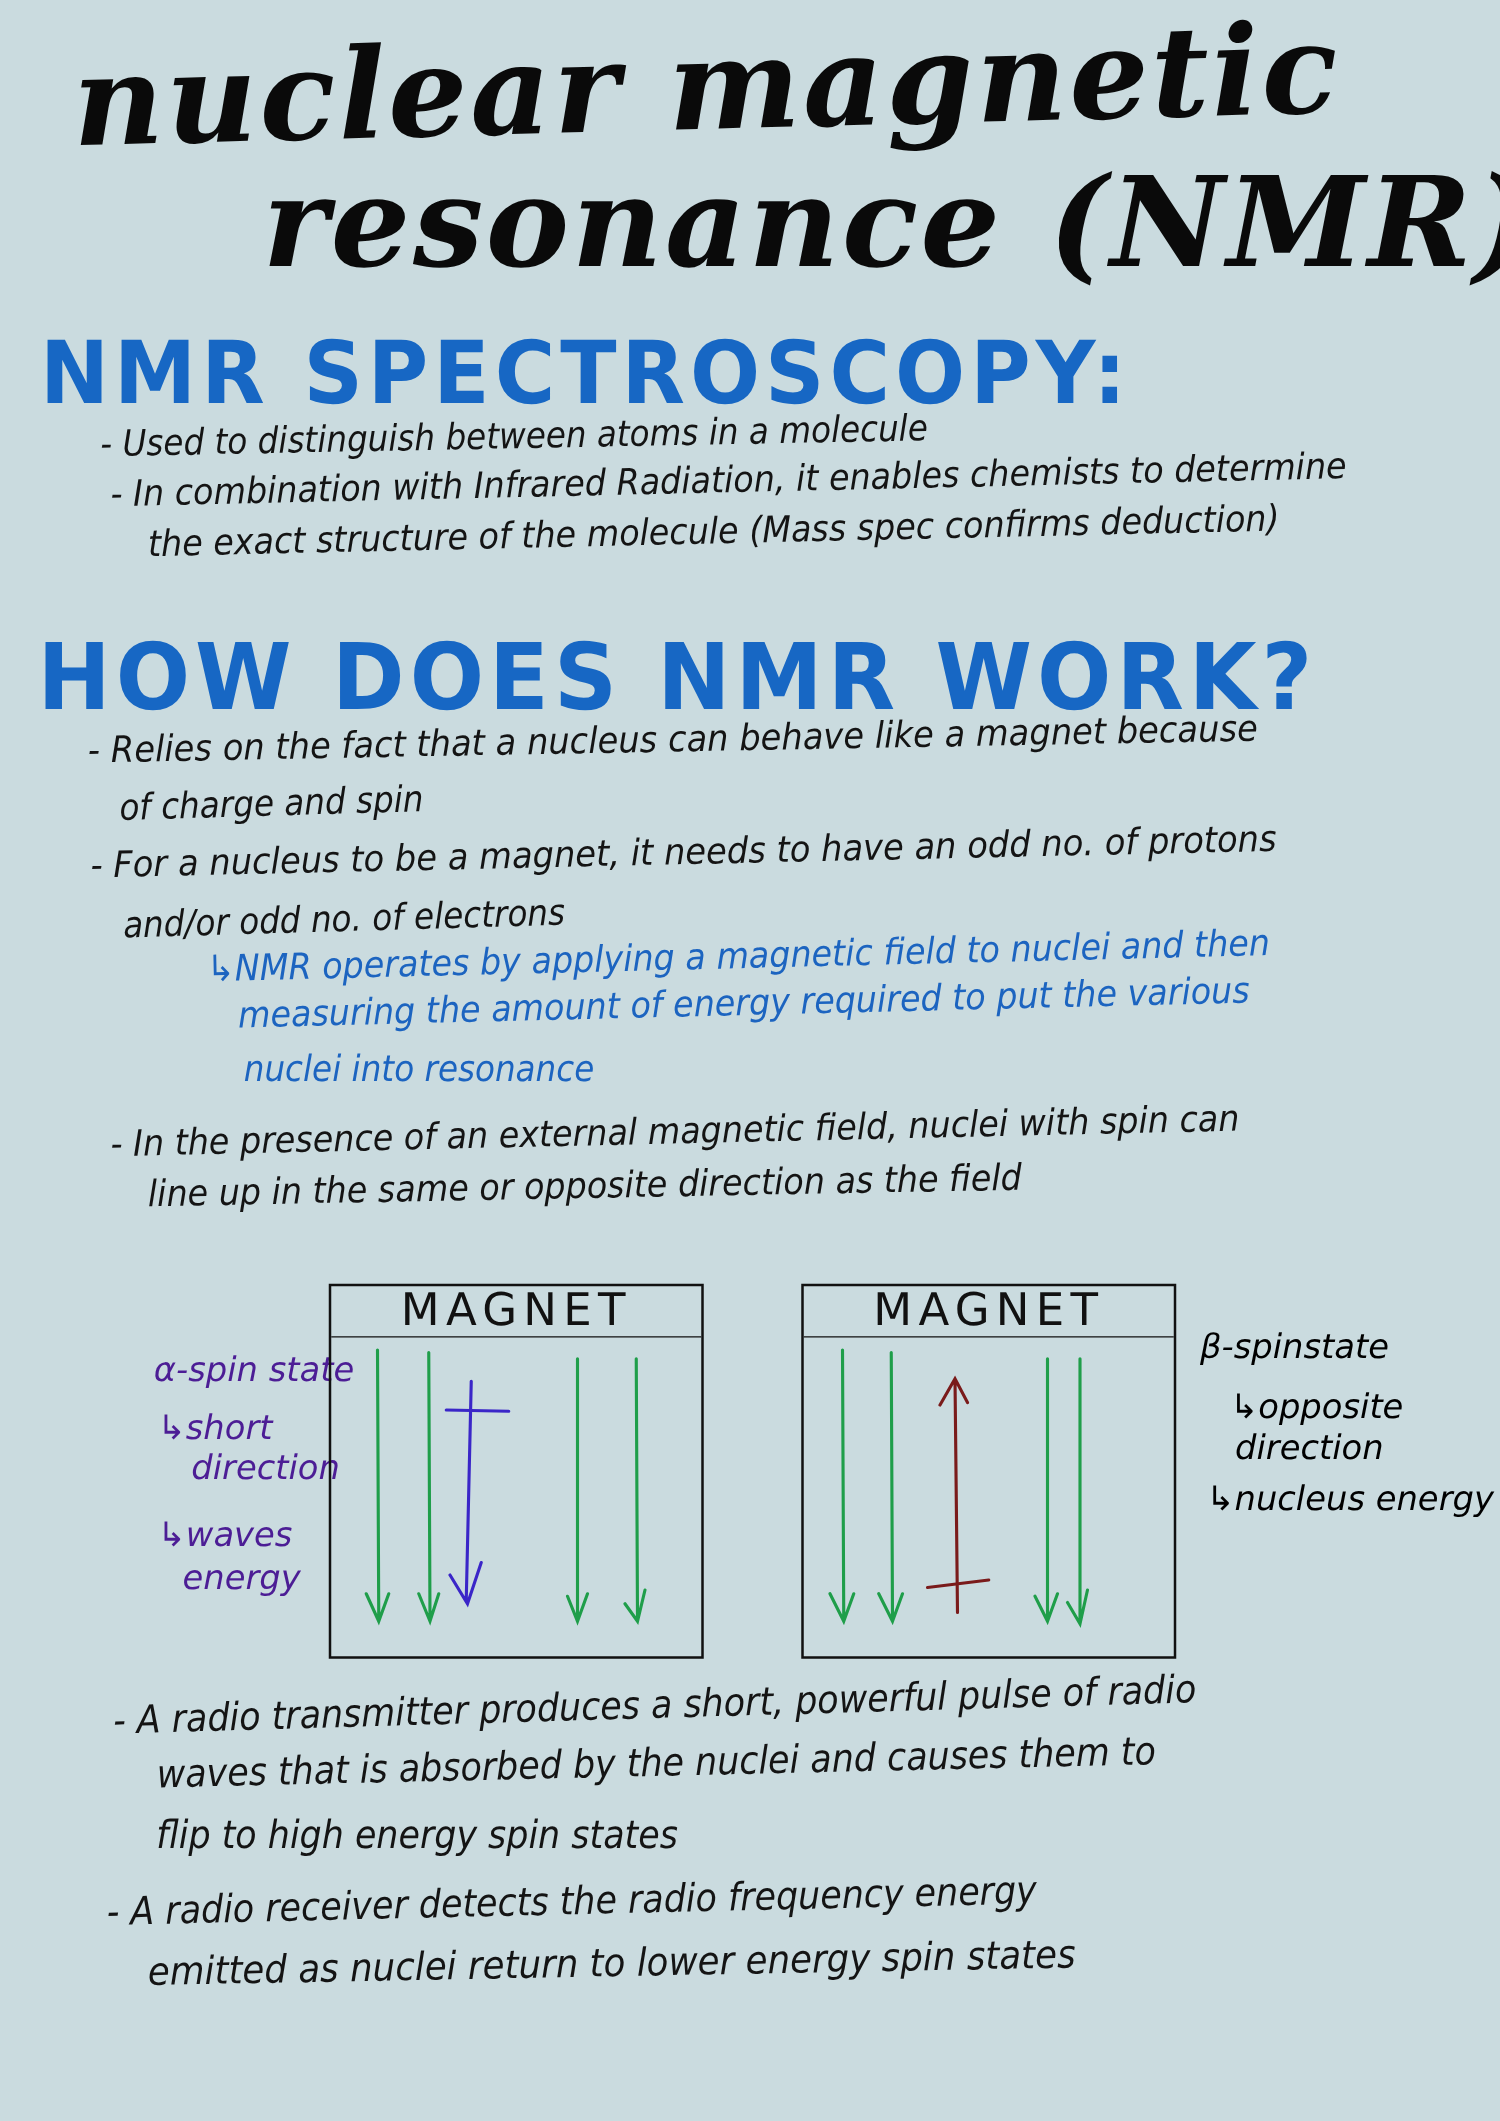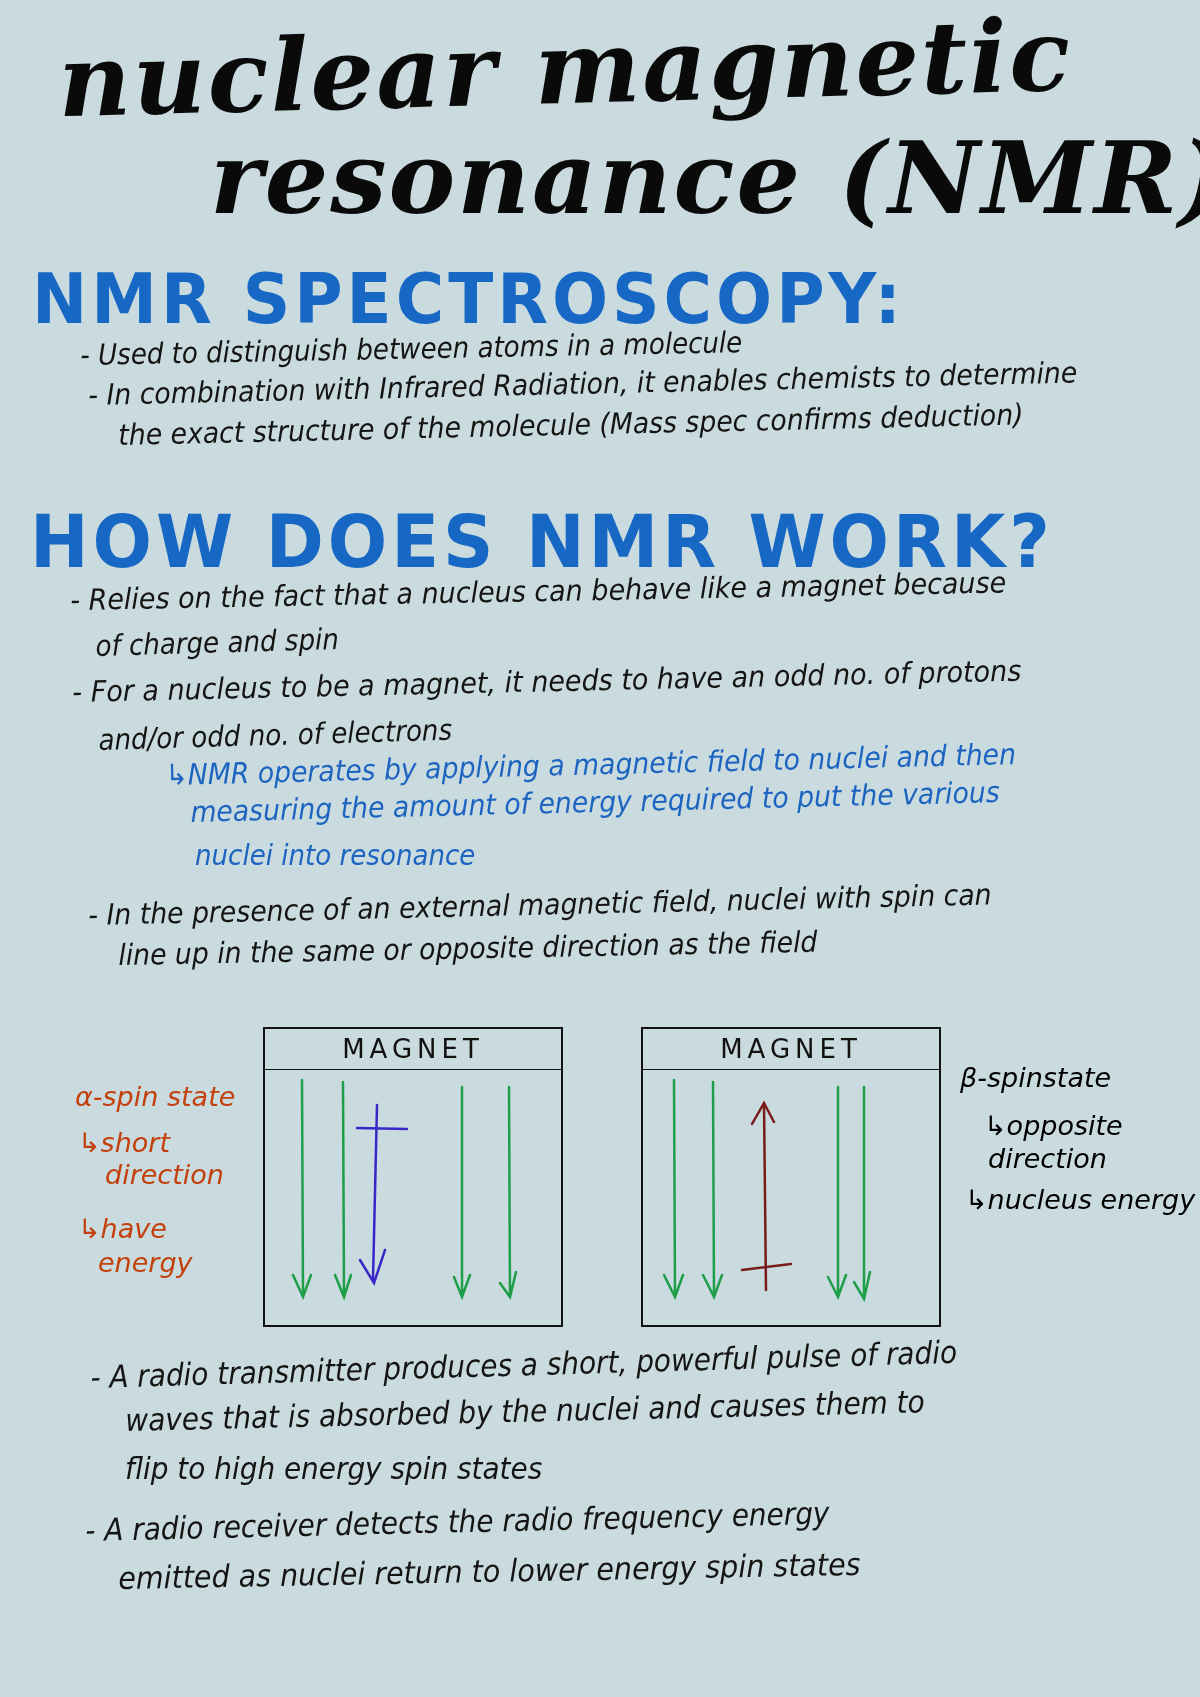--- a/index.html
+++ b/index.html
@@ -44,34 +44,34 @@
     white-space: nowrap;
   }
   .hand.blue { color: #1c64c0; }
   .note {
     font-family: "DejaVu Sans", sans-serif;
     font-style: italic;
     font-size: 27px;
     line-height: 30px;
     white-space: nowrap;
   }
-  .note.purple { color: #c2410c; }
+  .note.purple { color: #4c1d95; margin-left: 48px; }
   .note.maroon { color: #000000; }
   .magnet {
     position: absolute;
     border: 2px solid #111;
     box-sizing: border-box;
   }
   .magnet-label {
     position: absolute; left: 0; right: 0; top: 0;
     height: 40px;
     border-bottom: 1.5px solid #111;
     text-align: center;
     font-family: "DejaVu Sans", sans-serif;
-    font-size: 26px;
+    font-size: 36px;
     letter-spacing: 5px;
     line-height: 40px;
     color: #111;
   }
   svg { position: absolute; overflow: visible; }
 </style>
 </head>
 <body>
 
 <div class="abs title" style="left:58px; top:18px; transform: rotate(-1.5deg); font-size:100px;">nuclear magnetic</div>
@@ -91,21 +91,21 @@
 <div class="abs hand blue" style="left:165px; top:755px; transform: scaleX(0.92) rotate(-1.3deg);">↳NMR operates by applying a magnetic field to nuclei and then</div>
 <div class="abs hand blue" style="left:190px; top:792px; transform: scaleX(0.92) rotate(-1.3deg);">measuring the amount of energy required to put the various</div>
 <div class="abs hand blue" style="left:195px; top:835px; transform: scaleX(0.9);">nuclei into resonance</div>
 
 <div class="abs hand" style="left:88px; top:895px; transform: scaleX(0.92) rotate(-1.2deg);">- In the presence of an external magnetic field, nuclei with spin can</div>
 <div class="abs hand" style="left:118px; top:935px; transform: scaleX(0.92) rotate(-1deg);">line up in the same or opposite direction as the field</div>
 
 <div class="abs note purple" style="left:75px; top:1082px;">α-spin state</div>
 <div class="abs note purple" style="left:78px; top:1128px;">↳short</div>
 <div class="abs note purple" style="left:105px; top:1160px;">direction</div>
-<div class="abs note purple" style="left:78px; top:1214px;">↳have</div>
+<div class="abs note purple" style="left:78px; top:1214px;">↳waves</div>
 <div class="abs note purple" style="left:98px; top:1248px;text-align:right;">energy</div>
 
 <div class="magnet" style="left:263px; top:1027px; width:300px; height:300px;">
   <div class="magnet-label">MAGNET</div>
 </div>
 <svg style="left:0; top:0; width:1200px; height:1697px;" viewBox="0 0 1200 1697">
   <g stroke="#1f9e4a" stroke-width="2.5" fill="none" stroke-linecap="round">
     <path d="M302 1080 L303 1295 M293 1275 L303 1297 L311 1275"></path>
     <path d="M343 1082 L344 1295 M335 1275 L344 1297 L351 1275"></path>
     <path d="M462 1087 L462 1295 M454 1277 L462 1297 L470 1275"></path>

